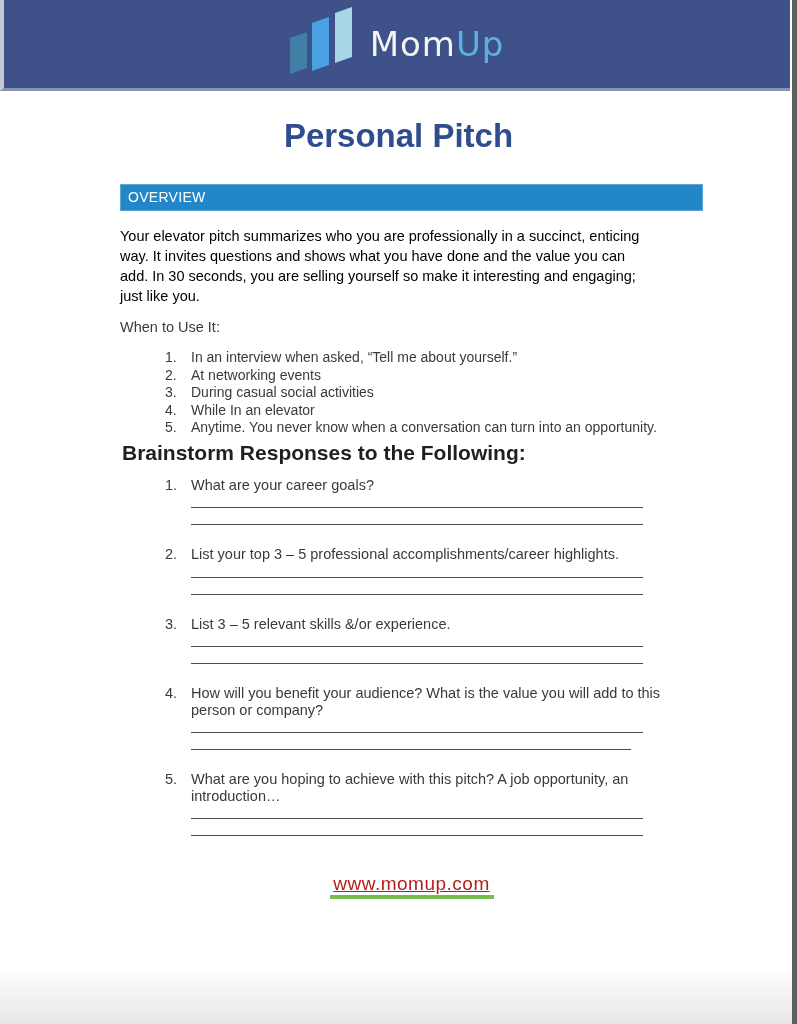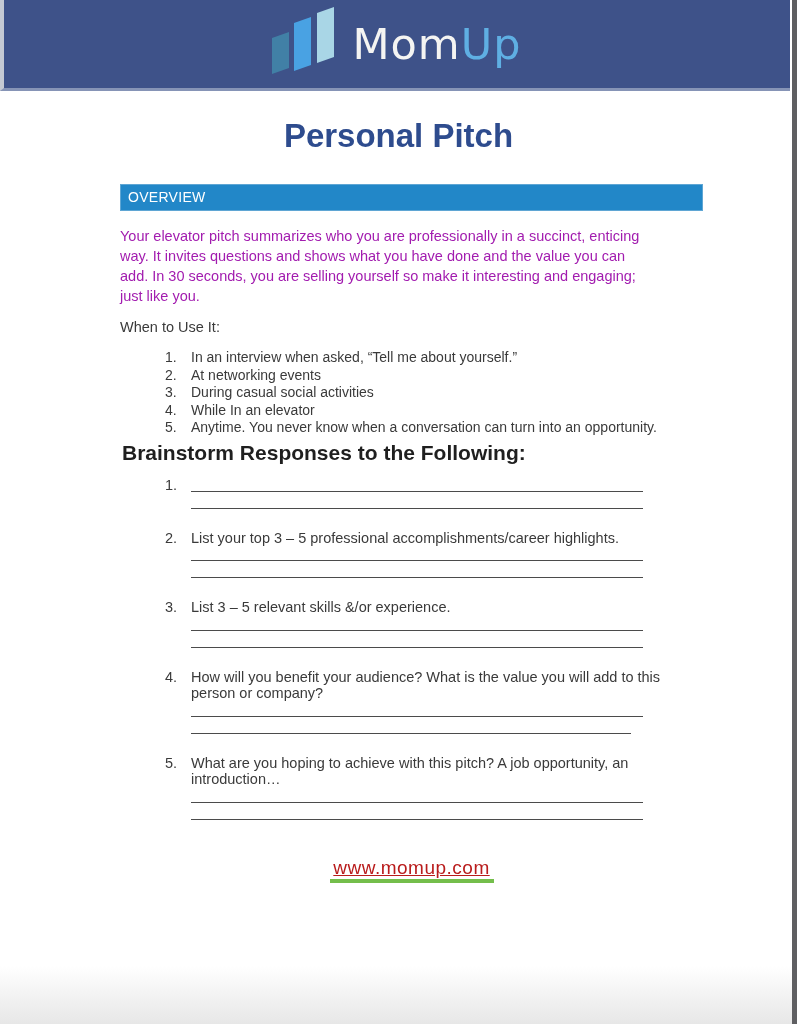--- a/index.html
+++ b/index.html
@@ -23,41 +23,41 @@
     border-bottom:3px solid #8694b6;
     background:#3e5289;
     display:flex;align-items:center;justify-content:center;
   }
   .logo{display:flex;align-items:center;gap:16px;}
   .logo-mark{position:relative;width:64px;height:74px;}
   .logo-bar{position:absolute;width:17px;transform:skewY(-20deg);}
   .logo-bar.b1{left:0;top:28px;height:36px;}
   .logo-bar.b2{left:22px;top:13px;height:48px;}
   .logo-bar.b3{left:45px;top:3px;height:50px;}
-  .logo-text{font-family:"DejaVu Sans", sans-serif;font-size:43px;letter-spacing:1px;line-height:1;}
+  .logo-text{font-family:"DejaVu Sans", sans-serif;font-size:34px;letter-spacing:1px;line-height:1;}
   .logo-text .mom{color:#f4f4f2;}
   .logo-text .up{color:#5fafe3;}
 
   
   .page-title{
     margin:26px 0 0 0;text-align:center;
     font-size:33px;font-weight:bold;color:#2e4c8e;line-height:38px;
   }
 
   
   .content{width:583px;margin:0 0 0 120px;}
 
   .section-bar{
     margin-top:29px;height:21px;
     background:#2287c8;border:1px solid #5fa6d4;
     color:#ffffff;font-weight:normal;font-size:14px;line-height:21px;
     padding:2px 0 2px 7px;letter-spacing:0.3px;
   }
   .body-text{
-    margin:15px 0 0 0;font-size:14.5px;line-height:20px;color:#a21caf;
+    margin:15px 0 0 0;font-size:14.5px;line-height:20px;color:#000000;
     white-space:pre-line;
   }
   .when-label{margin:12px 0 0 0;font-size:14.5px;line-height:18px;color:#3a3a3a;}
 
   ol.uses{list-style:none;counter-reset:u;margin:13px 0 0 45px;padding:0;}
   ol.uses li{
     counter-increment:u;position:relative;padding-left:26px;
     font-size:14px;line-height:17.5px;color:#3a3a3a;
   }
   ol.uses li::before{content:counter(u) ".";position:absolute;left:0;}
@@ -120,20 +120,21 @@
       <li>During casual social activities</li>
       <li>While In an elevator</li>
       <li>Anytime. You never know when a conversation can turn into an opportunity.</li>
     </ol>
 
 
     <p class="brainstorm">Brainstorm Responses to the Following:</p>
 
     <ol class="questions">
       <li>
+        <span class="q-text">What are your career goals?</span>
         <div class="answer-lines">
           <div class="answer-line"></div>
           <div class="answer-line"></div>
         </div>
       </li>
       <li>
         <span class="q-text">List your top 3 – 5 professional accomplishments/career highlights.</span>
         <div class="answer-lines">
           <div class="answer-line"></div>
           <div class="answer-line"></div>

